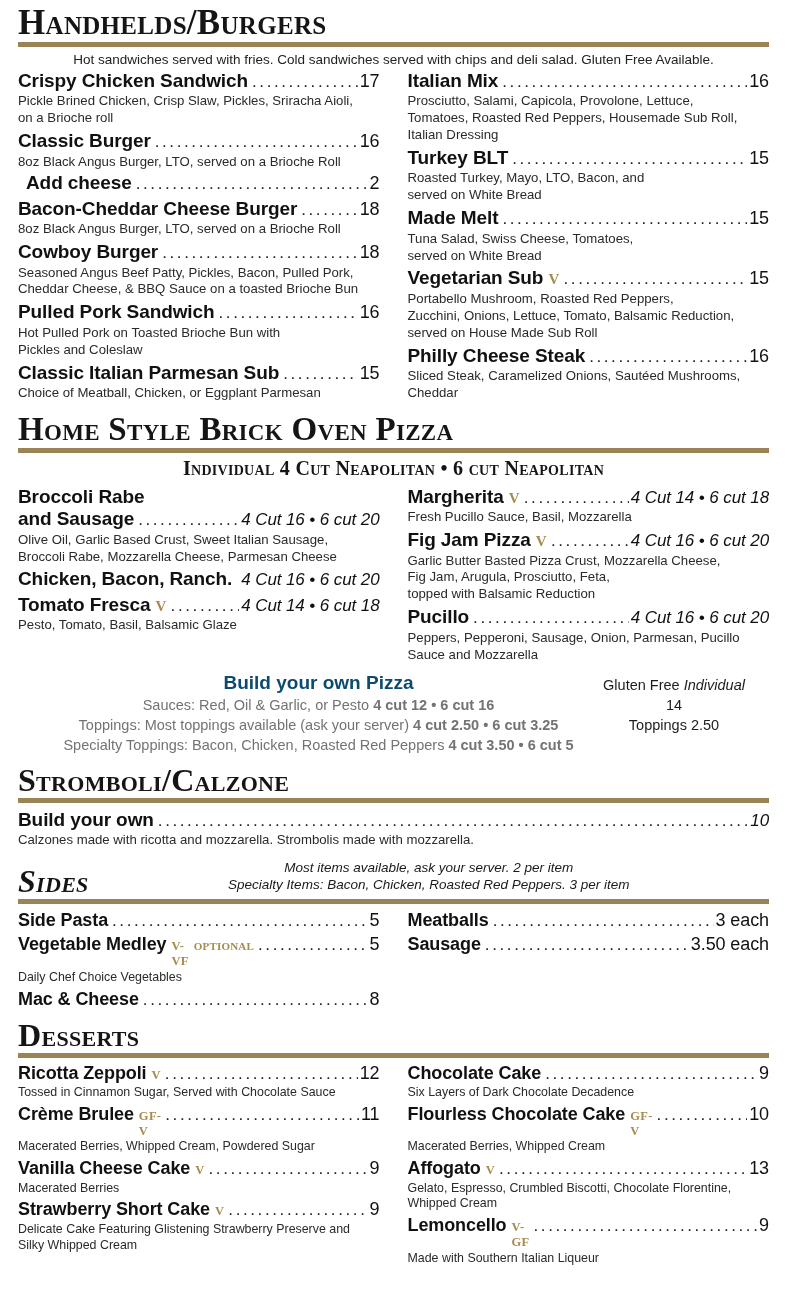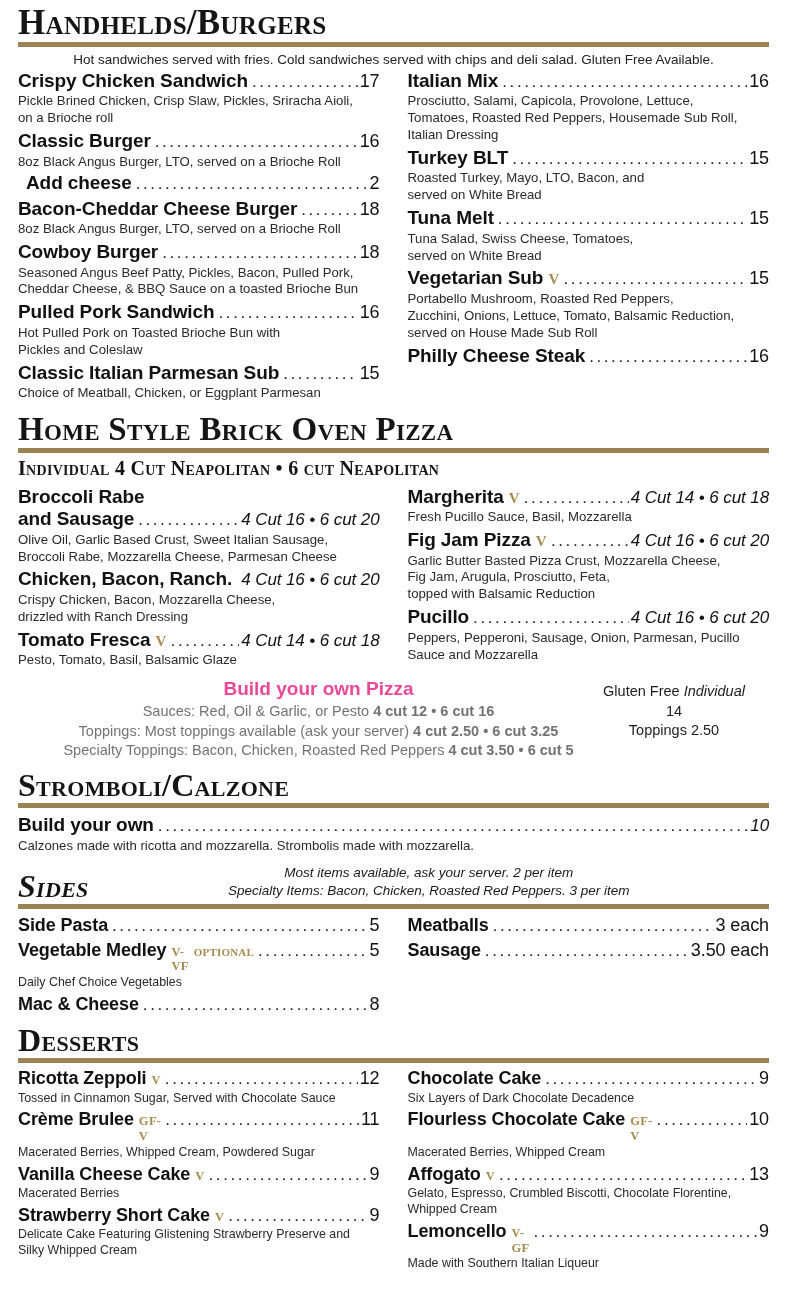--- a/index.html
+++ b/index.html
@@ -55,21 +55,21 @@
   .vtag.opt{font-size:11px;letter-spacing:.2px;}
   .idesc{font-size:13.2px;line-height:1.28;color:#2a2a2a;margin:1px 0 0 0;}
 
   
   .tight .iname{font-size:18px;}
   .tight .idesc{font-size:12.4px;}
 
   
   .byo{display:flex;align-items:flex-start;margin-top:6px;}
   .byo-main{flex:1 1 auto;text-align:center;padding-left:40px;}
-  .byo-title{font-weight:700;font-size:19px;margin-bottom:2px;color:#ec4899;}
+  .byo-title{font-weight:700;font-size:19px;margin-bottom:2px;color:#0c4a6e;}
   .byo-line{font-size:14.5px;line-height:1.36;color:#737373;}
   .byo-line b{font-weight:700;}
   .byo-gf{width:190px;text-align:center;font-size:14.5px;line-height:1.35;color:#1d1d1d;padding-top:4px;}
   .byo-gf i{}
 
   .full-note{font-size:13.5px;line-height:1.3;text-align:center;}
 </style>
 </head>
 <body>
 
@@ -151,71 +151,71 @@
         <div class="item">
           <div class="iname">
             <span class="txt">Turkey BLT</span>
             <span class="dots">..........................................................................................</span>
             <span class="price">15</span>
           </div>
           <div class="idesc">Roasted Turkey, Mayo, LTO, Bacon, and<br>served on White Bread</div>
         </div>
         <div class="item">
           <div class="iname">
-            <span class="txt">Tuna Melt</span>
+            <span class="txt">Made Melt</span>
             <span class="dots">..........................................................................................</span>
             <span class="price">15</span>
           </div>
           <div class="idesc">Tuna Salad, Swiss Cheese, Tomatoes,<br>served on White Bread</div>
         </div>
         <div class="item">
           <div class="iname">
             <span class="txt">Vegetarian Sub</span>
             <span class="vtag">V</span>
             <span class="dots">..........................................................................................</span>
             <span class="price">15</span>
           </div>
           <div class="idesc">Portabello Mushroom, Roasted Red Peppers,<br>Zucchini, Onions, Lettuce, Tomato, Balsamic Reduction,<br>served on House Made Sub Roll</div>
         </div>
         <div class="item">
           <div class="iname">
             <span class="txt">Philly Cheese Steak</span>
             <span class="dots">..........................................................................................</span>
             <span class="price">16</span>
           </div>
+          <div class="idesc">Sliced Steak, Caramelized Onions, Sautéed Mushrooms,<br>Cheddar</div>
         </div>
       </div>
   </div>
 
   <div class="sec-head" style="margin-top:8px;">
     <div class="sec-title sc" style="font-size:33px;">Home Style Brick Oven Pizza</div>
     <div class="rule"></div>
   </div>
-  <div class="sec-title sc" style="font-size:20px;margin:5px 0 8px 0;">Individual 4 Cut Neapolitan • 6 cut Neapolitan</div>
+  <div class="sec-title sc" style="font-size:20px;text-align:center;margin:5px 0 8px 0;">Individual 4 Cut Neapolitan • 6 cut Neapolitan</div>
 
   <div class="cols">
     <div class="col" id="pz-left">
         <div class="item">
           <div class="iname">
             <span class="txt">Broccoli Rabe</span>
           </div>
           <div class="iname">
             <span class="txt">and Sausage</span>
             <span class="dots">..........................................................................................</span>
             <span class="price it">4 Cut 16 • 6 cut 20</span>
           </div>
           <div class="idesc">Olive Oil, Garlic Based Crust, Sweet Italian Sausage,<br>Broccoli Rabe, Mozzarella Cheese, Parmesan Cheese</div>
         </div>
         <div class="item">
           <div class="iname">
             <span class="txt">Chicken, Bacon, Ranch.</span>
             <span style="flex: 1 1 auto;"></span>
             <span class="price it">4 Cut 16 • 6 cut 20</span>
           </div>
-          <div class="idesc">Crispy Chicken, Bacon, Mozzarella Cheese,<br>drizzled with Ranch Dressing</div>
         </div>
         <div class="item">
           <div class="iname">
             <span class="txt">Tomato Fresca</span>
             <span class="vtag">V</span>
             <span class="dots">..........................................................................................</span>
             <span class="price it">4 Cut 14 • 6 cut 18</span>
           </div>
           <div class="idesc">Pesto, Tomato, Basil, Balsamic Glaze</div>
         </div>

